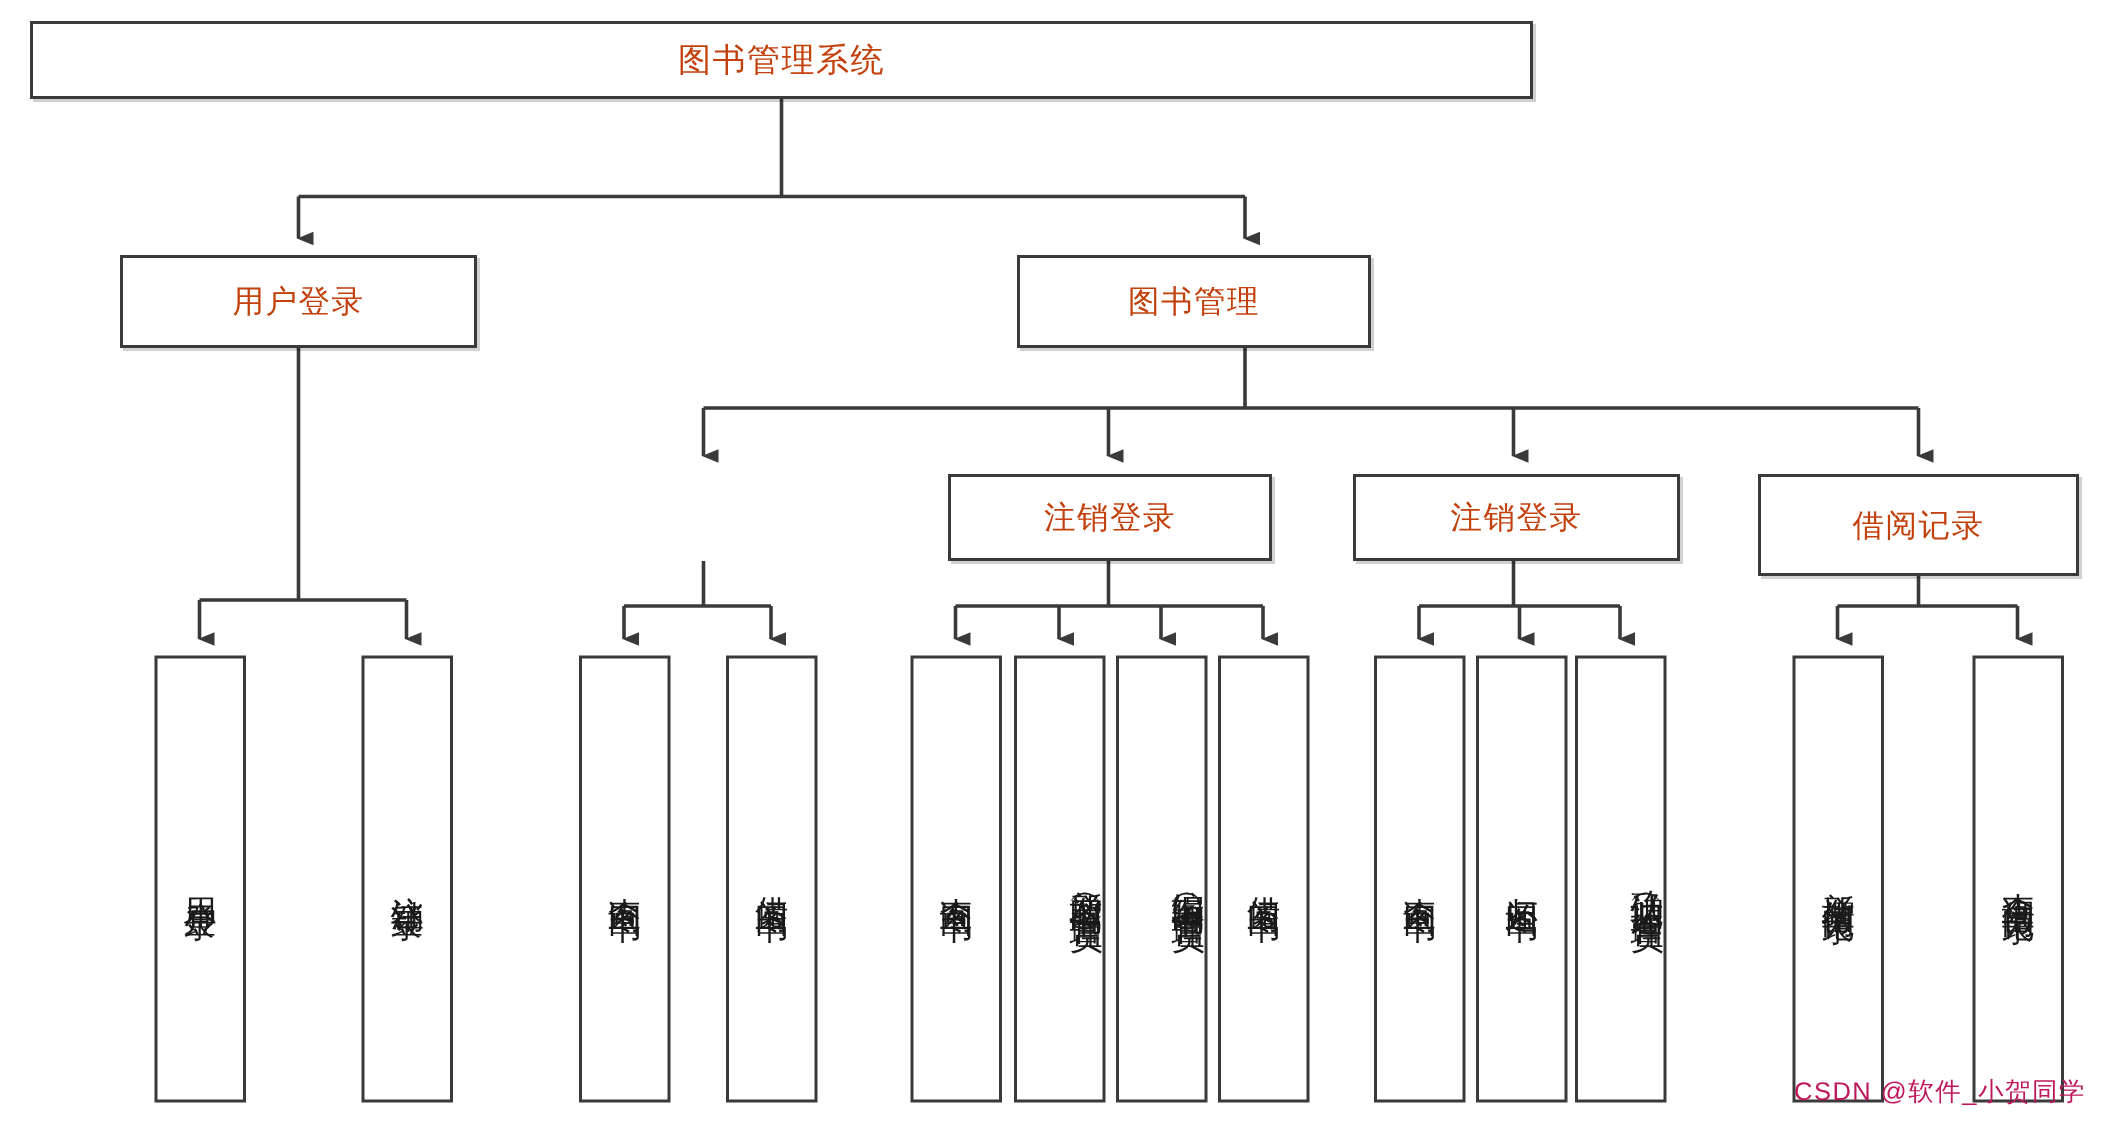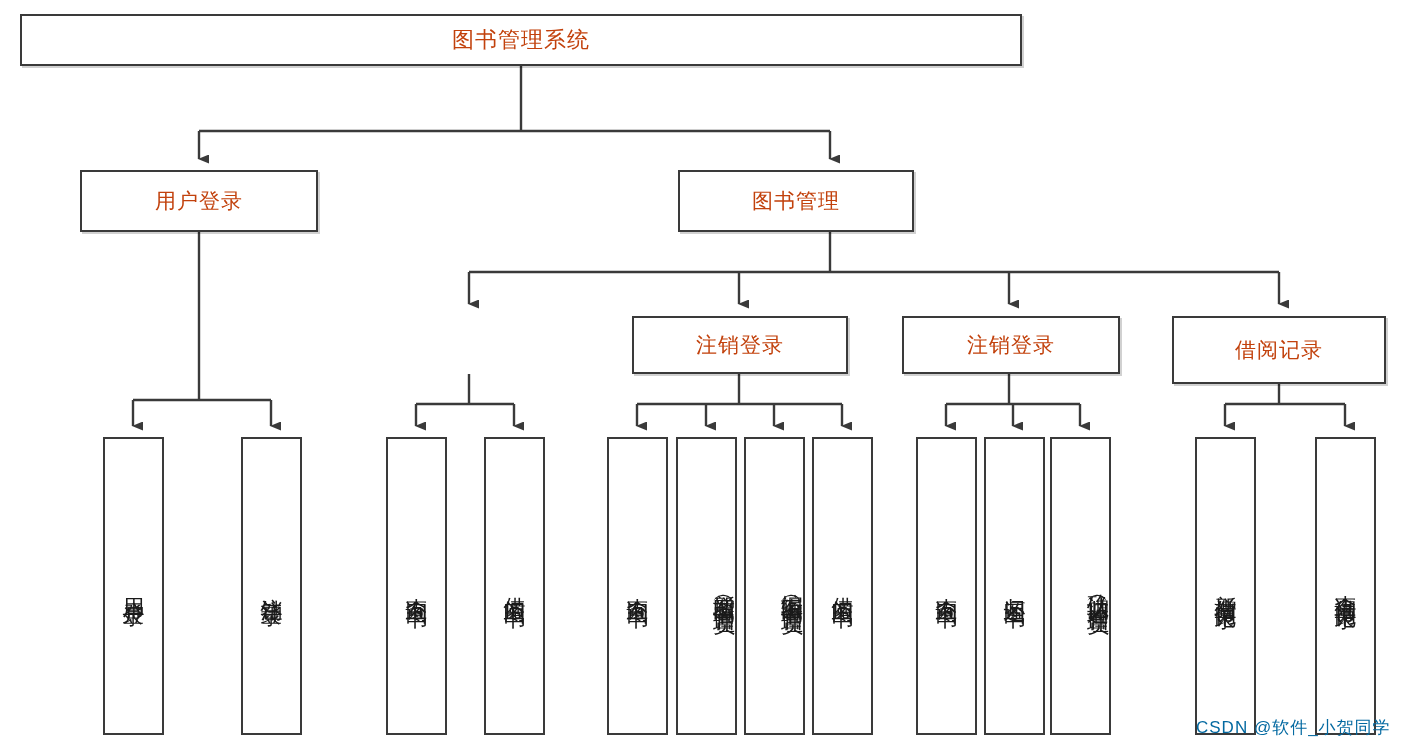--- a/index.html
+++ b/index.html
@@ -10,21 +10,21 @@
         display:flex;align-items:center;justify-content:center;}
   .node.shadow{box-shadow:2px 2px 0 rgba(0,0,0,0.18);}
   .node .lbl{color:#c2410c;white-space:nowrap;}
   .h-node .lbl{font-size:21px;letter-spacing:1px;}
   .root .lbl{font-size:22px;letter-spacing:1px;}
   .leaf{writing-mode:vertical-rl;text-orientation:upright;}
   .leaf .lbl{writing-mode:vertical-rl;text-orientation:upright;font-size:22px;
              letter-spacing:3px;line-height:1;white-space:nowrap;color:#1a1a1a;}
   .leaf{align-items:flex-start;justify-content:center;padding-top:6px;}
   .leaf.mid{align-items:center;padding-top:0;}
-  .watermark{position:absolute;color:#0369a1;font-size:17px;letter-spacing:1px;
+  .watermark{position:absolute;color:#be185d;font-size:17px;letter-spacing:1px;
              white-space:nowrap;}
 </style>
 </head>
 <body>
 
 <div id="stage">
 
   <svg class="wires" viewBox="0 0 1405 747" xmlns="http://www.w3.org/2000/svg">
     <defs>
       <marker id="ar" markerWidth="9" markerHeight="11" refX="4.5" refY="10" orient="auto" markerUnits="userSpaceOnUse">

